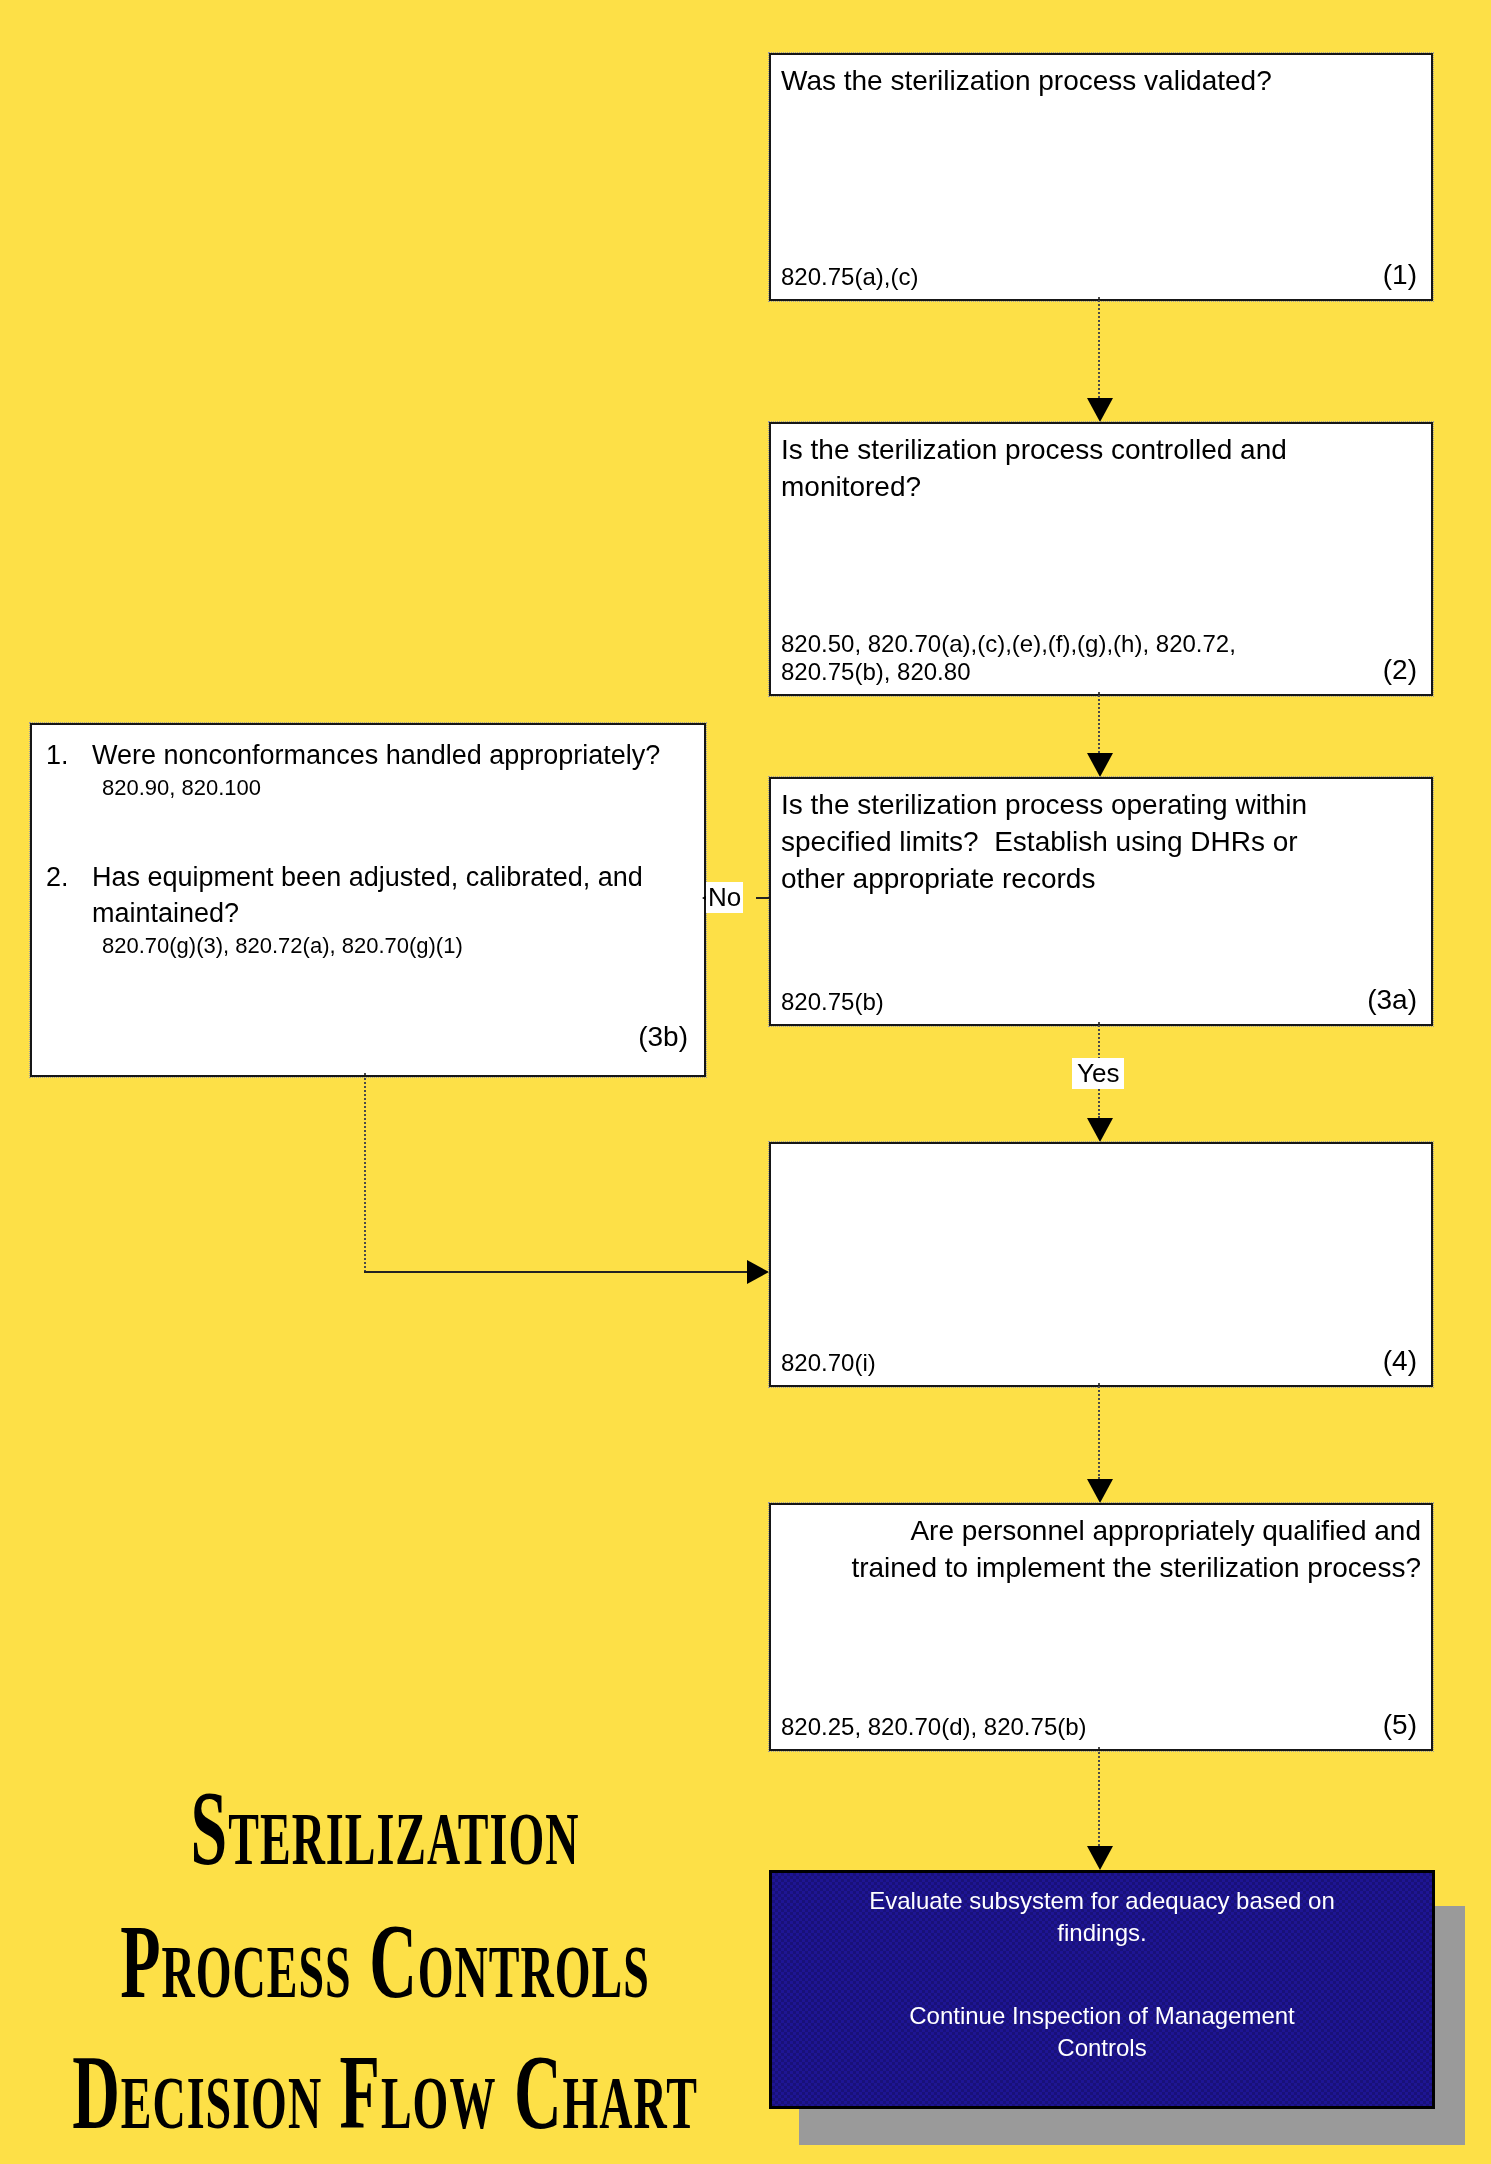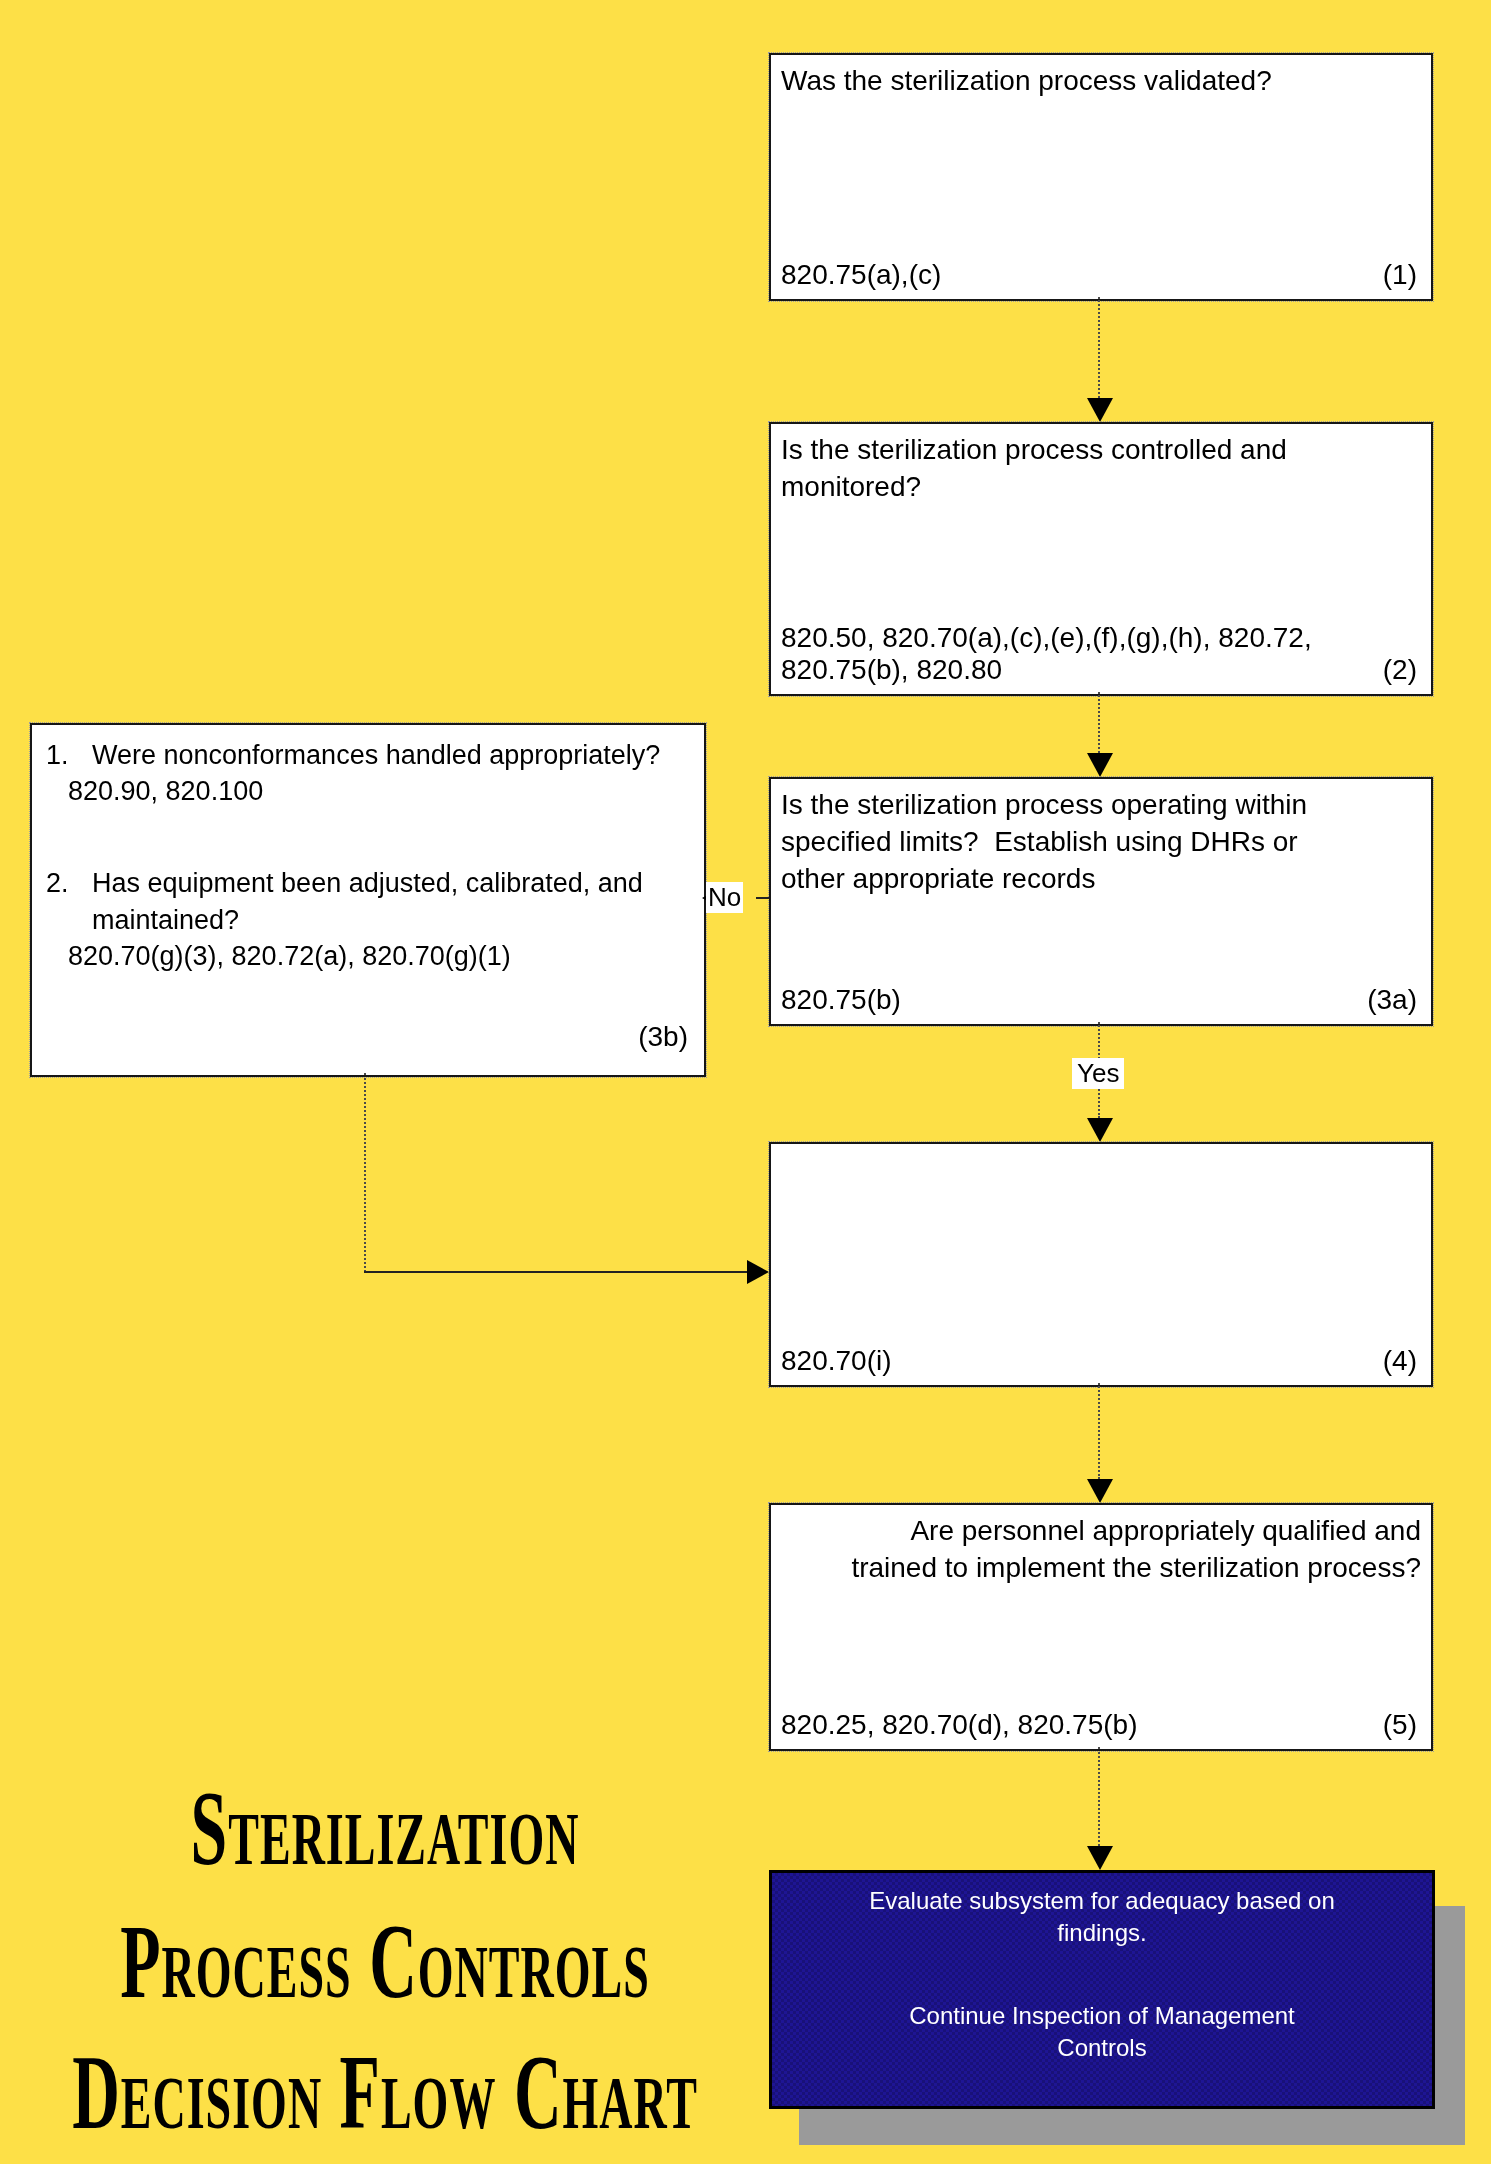--- a/index.html
+++ b/index.html
@@ -1,35 +1,35 @@
 <!DOCTYPE html>
 <html><head>
 <meta charset="utf-8">
 <style>
   html,body{margin:0;padding:0;background:#fff;}
   .stage{position:relative;width:1491px;height:2164px;background:#fde047;overflow:hidden;
          font-family:"Liberation Sans",sans-serif;color:#000;}
   .fbox{position:absolute;background:#fff;border:2px solid #161616;outline:1px dotted #9e9e9e;}
   .q{position:absolute;top:8px;left:10px;right:10px;font-size:28px;line-height:1.32;white-space:pre-wrap;}
-  .refs{position:absolute;left:10px;bottom:8px;font-size:28px;white-space:pre-wrap;}
+  .refs{position:absolute;left:10px;bottom:8px;font-size:24px;white-space:pre-wrap;}
   .num{position:absolute;right:14px;bottom:8px;font-size:28px;}
   .vline{position:absolute;width:0;border-left:2px dotted #4a4a4a;}
   .hline{position:absolute;height:0;border-top:2px solid #222;}
   .arrow-down{position:absolute;width:0;height:0;border-left:13px solid transparent;
               border-right:13px solid transparent;border-top:24px solid #000;}
   .arrow-right{position:absolute;width:0;height:0;border-top:12px solid transparent;
                border-bottom:12px solid transparent;border-left:22px solid #000;}
   .arrow-left{position:absolute;width:0;height:0;border-top:12px solid transparent;
               border-bottom:12px solid transparent;border-right:22px solid #000;}
   .edge-label{position:absolute;font-size:26px;background:#fff;padding:0 5px;}
   
   .listrow{display:flex;}
   .rownum{width:46px;flex:0 0 46px;font-size:27px;line-height:1.34;}
   .rowtext{font-size:27px;line-height:1.34;white-space:pre-wrap;}
-  .rowrefs{margin-left:22px;font-size:27px;line-height:1.34;white-space:pre-wrap;}
+  .rowrefs{margin-left:56px;font-size:22px;line-height:1.34;white-space:pre-wrap;}
   .box3b-inner{position:absolute;inset:0;padding:12px 14px;}
   .item2{margin-top:56px;}
   
   .evalbox{position:absolute;left:769px;top:1870px;width:660px;height:233px;
            background-color:#1e1594;border:3px solid #000;box-shadow:30px 36px 0 0 #9a9a9a;
            color:#fff;text-align:center;font-size:24px;line-height:1.35;
            background-image:
              linear-gradient(45deg, rgba(0,0,0,.18) 25%, transparent 25%, transparent 75%, rgba(0,0,0,.18) 75%),
              linear-gradient(45deg, rgba(0,0,0,.18) 25%, transparent 25%, transparent 75%, rgba(0,0,0,.18) 75%);
            background-size:6px 6px;background-position:0 0,3px 3px;}

